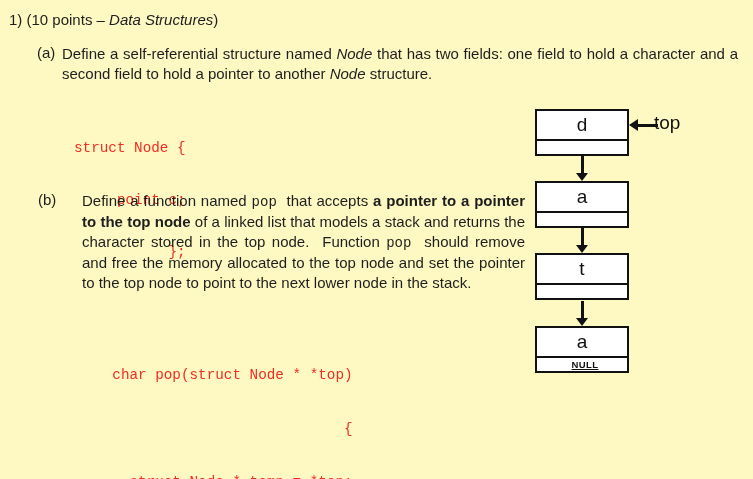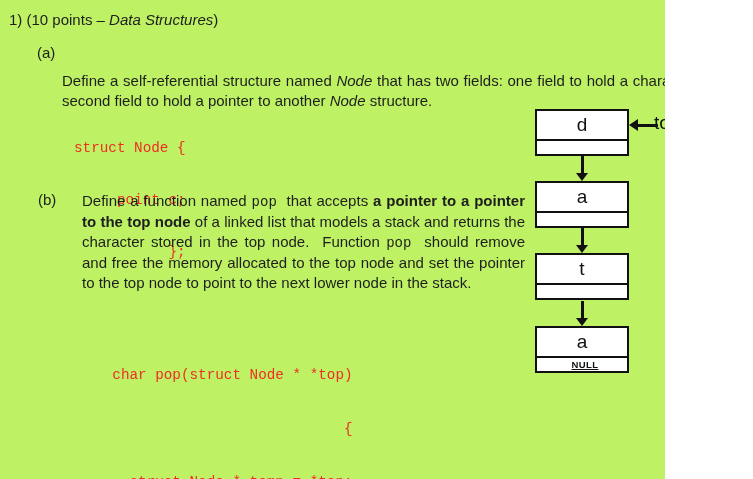--- a/index.html
+++ b/index.html
@@ -1,24 +1,24 @@
 <!DOCTYPE html>
 <html><head>
 <meta charset="utf-8">
 <style>
   html,body{margin:0;padding:0;background:#ffffff;}
-  .page{position:relative;width:665px;height:479px;background:#bef264;overflow:hidden;
+  .page{position:relative;width:753px;height:479px;background:#fef9c3;overflow:hidden;
         font-family:"Liberation Sans",sans-serif;color:#1e1e1e;}
   .title{position:absolute;left:9px;top:11px;font-size:15px;white-space:nowrap;}
   .i{font-style:italic;}
   .b{font-weight:bold;}
   .m{font-family:"Liberation Mono","DejaVu Sans Mono",monospace;font-size:14px;}
   .plabel{position:absolute;font-size:15px;}
   .para{position:absolute;font-size:15px;text-align:justify;}
-  #para-a{left:62px;top:44px;width:676px;line-height:20px;margin-top:27px;}
+  #para-a{left:62px;top:44px;width:676px;line-height:20px;}
   #label-a{left:37px;top:44px;}
   #para-b{left:66px;top:191px;width:443px;line-height:19.4px;margin-left:16px;}
   #label-b{left:38px;top:191px;}
   .code{position:absolute;font-family:"Liberation Mono","DejaVu Sans Mono",monospace;
         font-size:14.3px;color:#ee2e24;white-space:pre;text-align:right;}
   #code-struct{left:74px;top:106px;line-height:17.2px;}
   #code-pop{left:78px;top:331px;line-height:17.9px;}
 
   
   .node{position:absolute;left:535px;width:94px;border:2px solid #111;background:#fff;box-sizing:border-box;}

